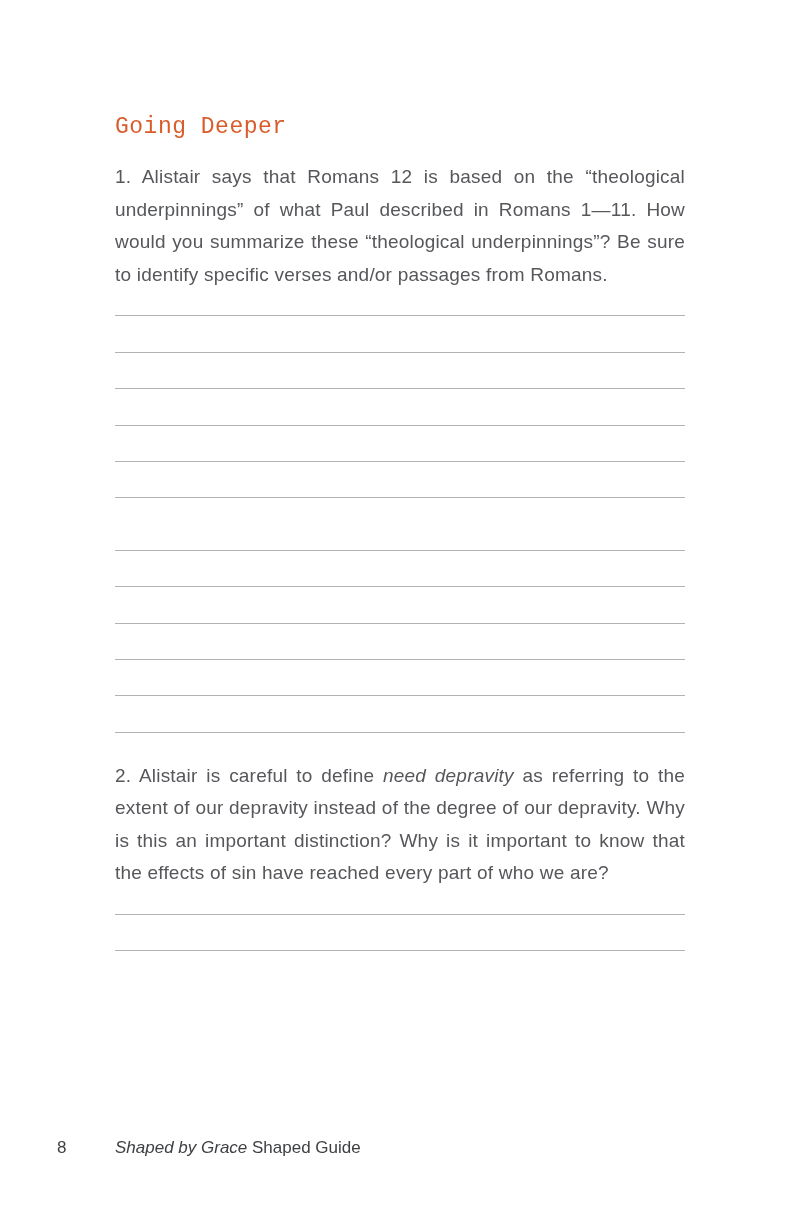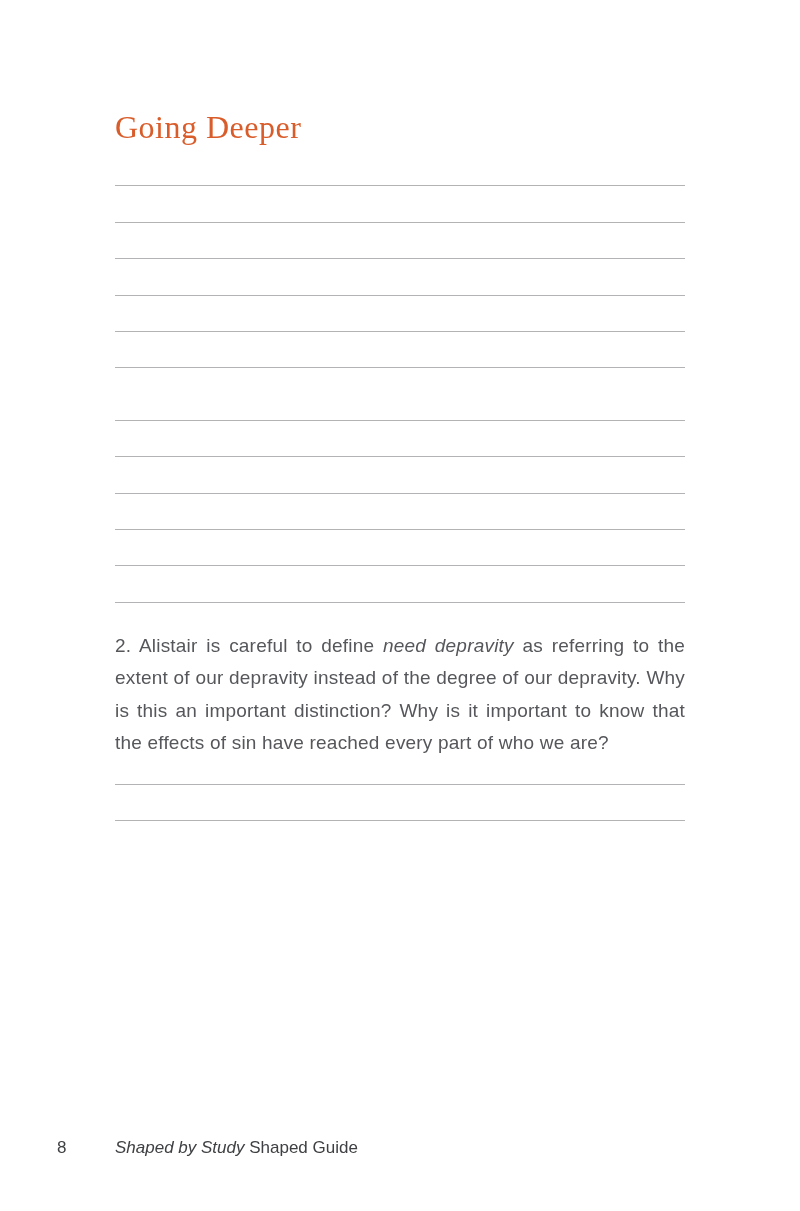--- a/index.html
+++ b/index.html
@@ -14,23 +14,23 @@
     width:800px;
     height:1211px;
     background:#ffffff;
     overflow:hidden;
     font-family:"Liberation Sans", sans-serif;
   }
   .content{
     margin:0 115px;
   }
   h1.page-title{
-    font-family:Liberation Serif, serif;
+    font-family:Liberation Mono, monospace;
     font-weight:normal;
-    font-size:32px;
+    font-size:23px;
     line-height:35px;
     letter-spacing:0.5px;
     color:var(--heading-color);
     margin:110px 0 16px 0;
   }
   p.question{
     margin:0;
     font-size:19px;
     line-height:32.5px;
     letter-spacing:0.2px;
@@ -72,20 +72,21 @@
   }
 </style>
 </head>
 <body>
 
 <div class="page">
   <div class="content">
 
     <h1 class="page-title">Going Deeper</h1>
 
+    <p class="question">1. Alistair says that Romans 12 is based on the “theological underpinnings” of what Paul described in Romans 1—11. How would you summarize these “theological underpinnings”? Be sure to identify specific verses and/or passages from Romans.</p>
 
     <div class="answer-lines">
         <div class="line"></div>
         <div class="line"></div>
         <div class="line"></div>
         <div class="line"></div>
         <div class="line"></div>
         <div class="line"></div>
       </div>
 
@@ -103,15 +104,15 @@
 
     <div class="answer-lines">
         <div class="line"></div>
         <div class="line"></div>
       </div>
 
   </div>
 
   <div class="footer">
     <span class="page-number">8</span>
-    <span class="footer-text"><span class="book-title">Shaped by Study</span><span> Shaped Guide</span></span>
+    <span class="footer-text"><span class="book-title">Shaped by Grace</span><span> Shaped Guide</span></span>
   </div>
 </div>
 
 </body></html>

